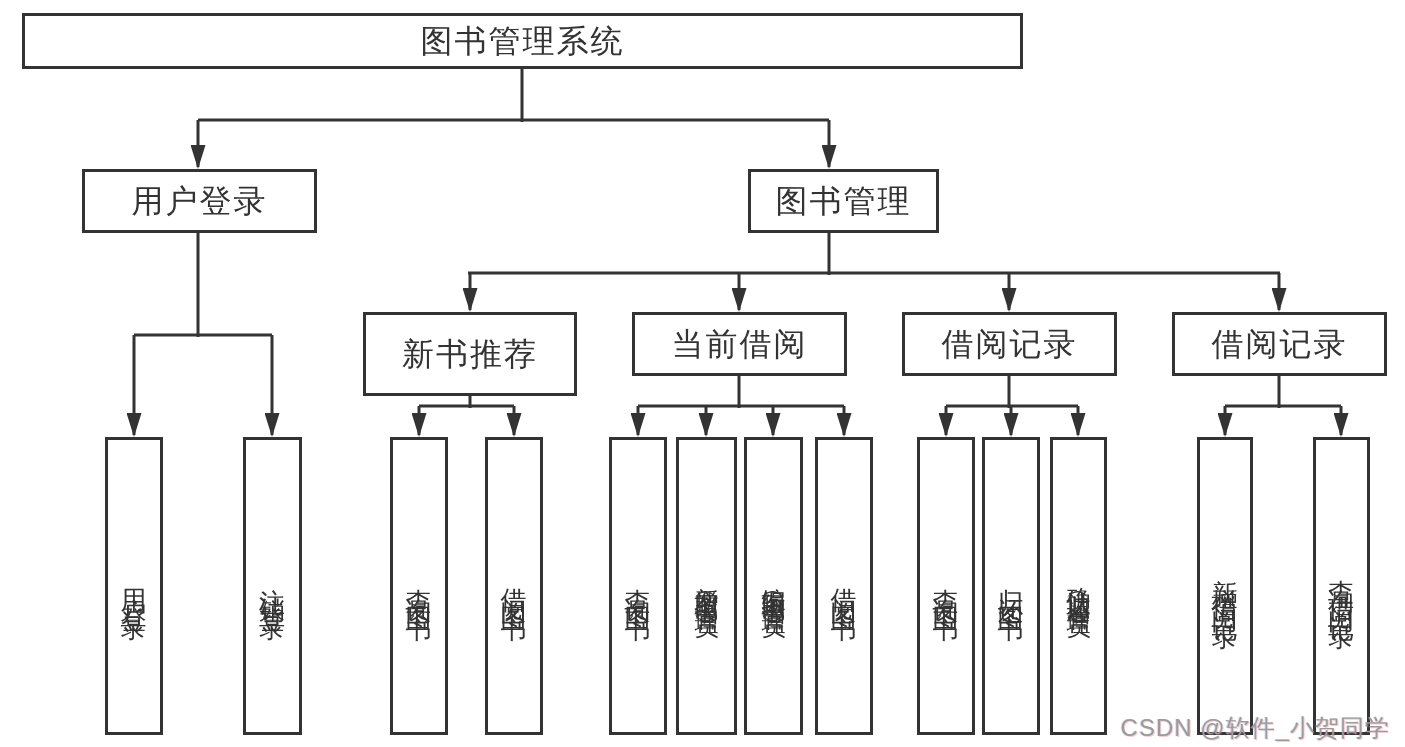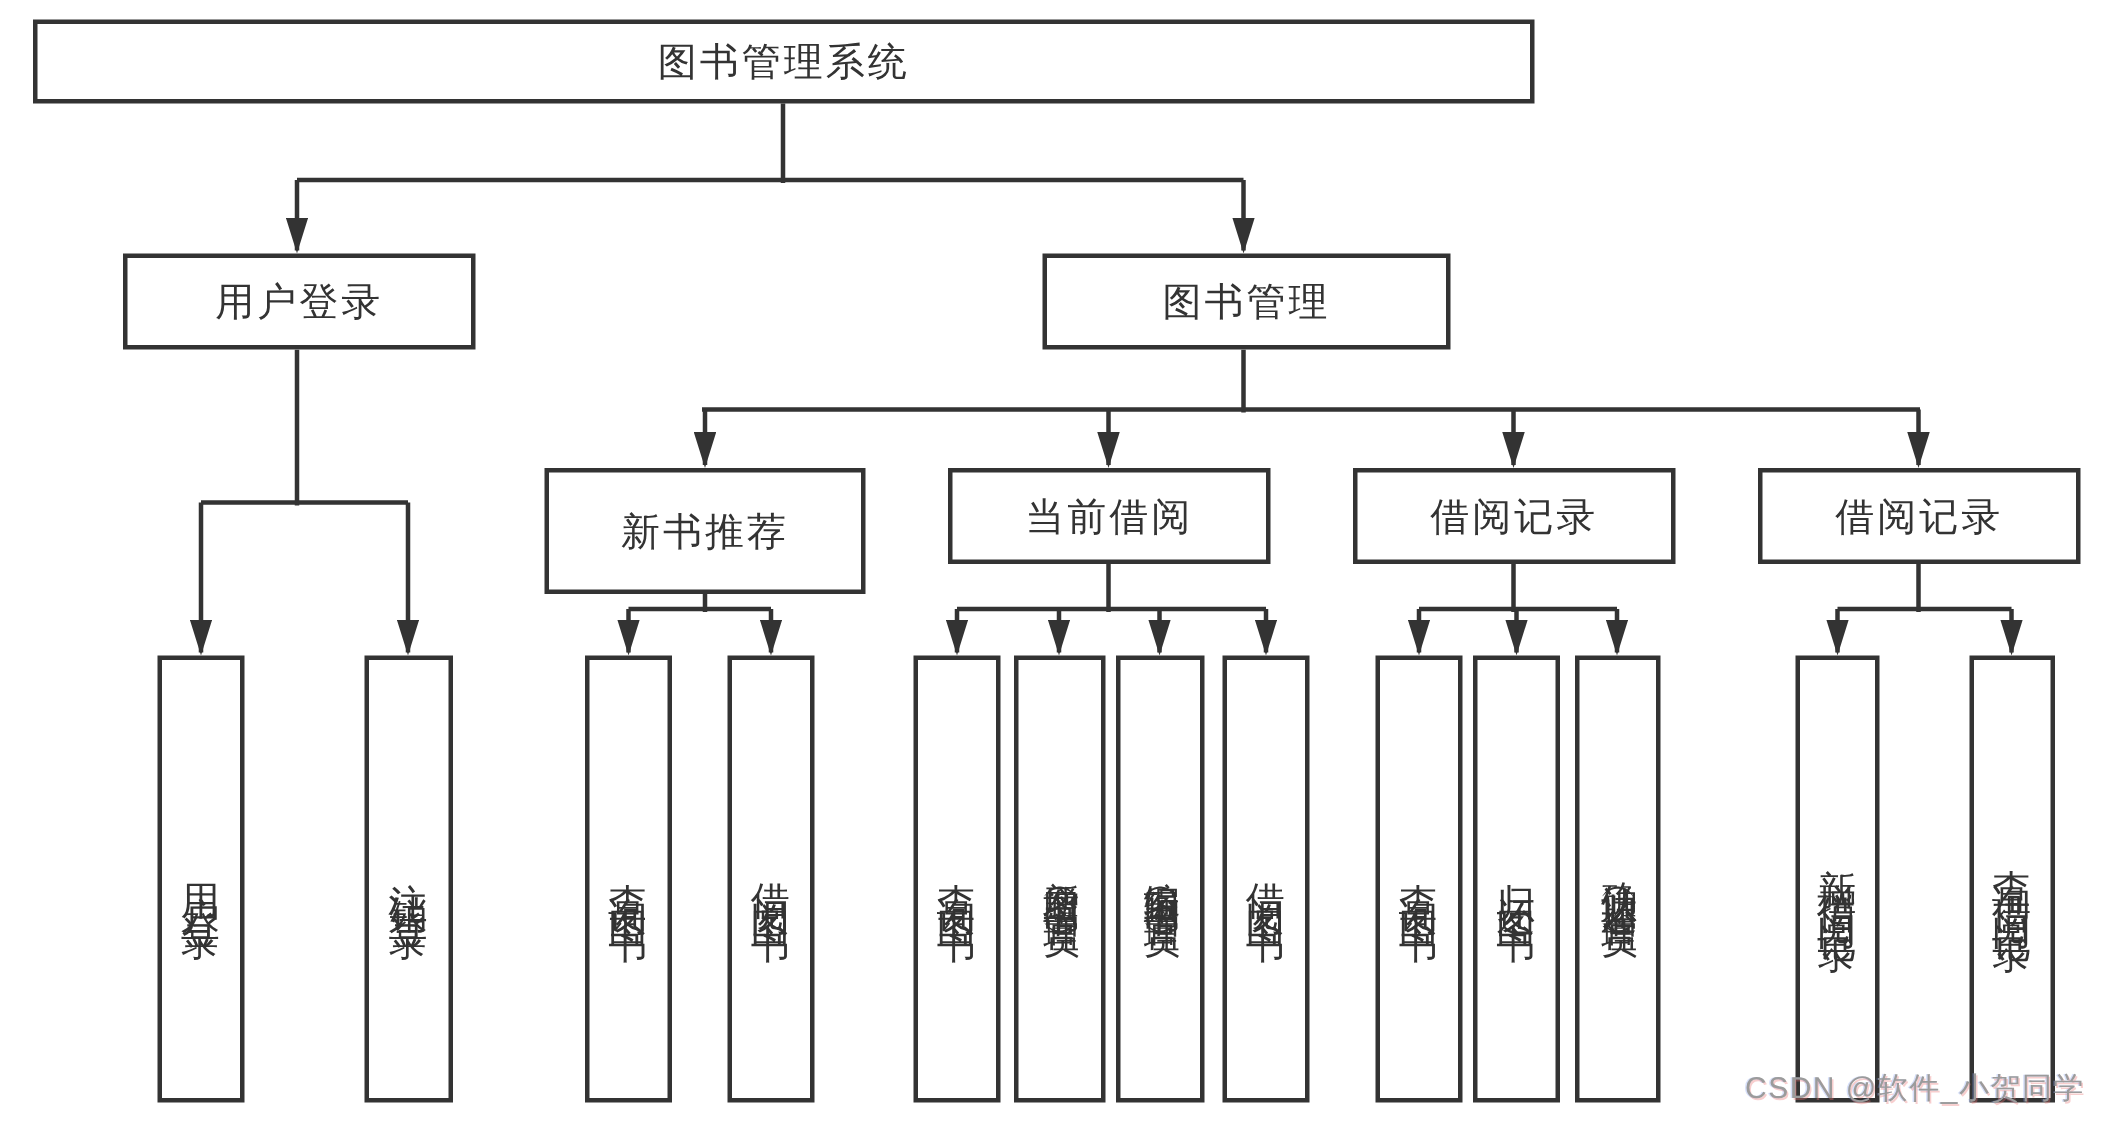--- a/index.html
+++ b/index.html
@@ -7,31 +7,31 @@
     position:relative;width:1405px;height:747px;background:#ffffff;overflow:hidden;
     font-family:"Liberation Sans","DejaVu Sans",sans-serif;color:#333333;
   }
   .connectors{position:absolute;left:0;top:0;width:1405px;height:747px;}
   .node{
     position:absolute;box-sizing:border-box;background:#ffffff;
     border:3px solid #333333;display:flex;align-items:center;justify-content:center;
     text-align:center;
   }
   .node .lbl{
-    font-size:26px;letter-spacing:2px;color:#333333;line-height:1;white-space:nowrap;
+    font-size:32px;letter-spacing:2px;color:#333333;line-height:1;white-space:nowrap;
   }
   .leaf .lbl{
     writing-mode:vertical-rl;text-orientation:mixed;white-space:normal;
     font-size:26px;letter-spacing:9px;line-height:1;
   }
   .leaf.long .lbl{
     font-size:24px;letter-spacing:4px;
   }
   .watermark{
-    position:absolute;top:712px;right:15px;font-size:20px;letter-spacing:1px;
+    position:absolute;top:712px;right:15px;font-size:24px;letter-spacing:1px;
     color:#9b9b9b;white-space:nowrap;
     text-shadow:1px 1px 0 rgba(233,116,116,0.35),-1px 0 0 rgba(120,150,235,0.30);
   }
 </style>
 </head>
 <body>
 
 <div class="stage">
 
   <svg class="connectors" viewBox="0 0 1405 747" xmlns="http://www.w3.org/2000/svg">
@@ -76,21 +76,21 @@
     <line x1="1341" y1="406" x2="1341" y2="435" stroke="#333333" stroke-width="3" marker-end="url(#arrow)"></line>
   </svg>
 
   <div class="node" style="left:22px;top:13px;width:1001px;height:56px">
     <span class="lbl">图书管理系统</span>
   </div>
 
   <div class="node" style="left:82px;top:169px;width:235px;height:64px">
     <span class="lbl">用户登录</span>
   </div>
-  <div class="node" style="left:695px;top:169px;width:272px;height:64px">
+  <div class="node" style="left:748px;top:169px;width:191px;height:64px">
     <span class="lbl">图书管理</span>
   </div>
 
   <div class="node" style="left:363px;top:312px;width:214px;height:84px">
     <span class="lbl">新书推荐</span>
   </div>
   <div class="node" style="left:632px;top:312px;width:215px;height:64px">
     <span class="lbl">当前借阅</span>
   </div>
   <div class="node" style="left:902px;top:312px;width:215px;height:64px">

